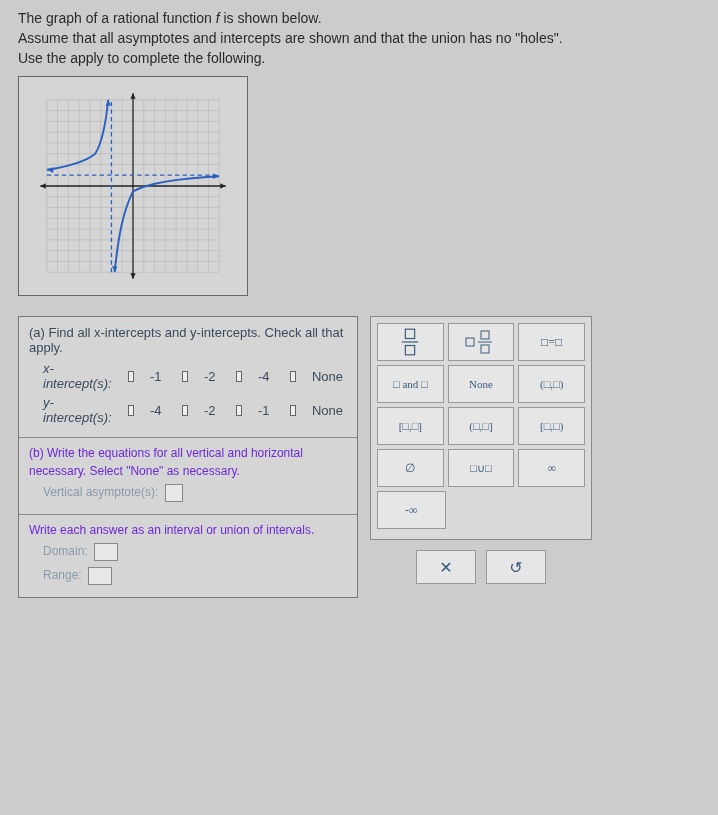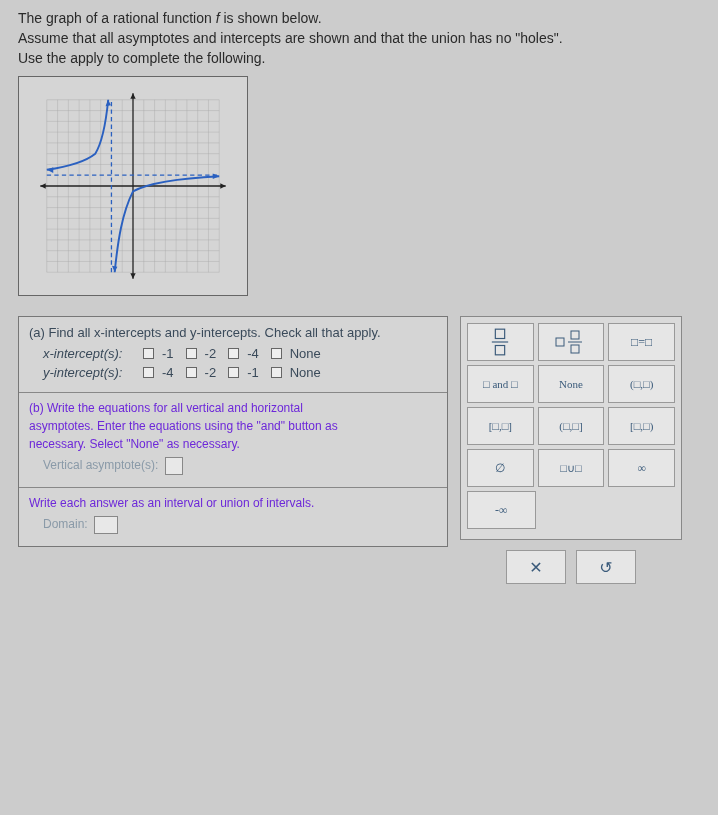--- a/index.html
+++ b/index.html
@@ -31,21 +31,21 @@
       width: 100%;
       height: 100%;
     }
     .content-row {
       display: flex;
       gap: 12px;
       align-items: flex-start;
     }
     .questions {
       border: 1px solid #777;
-      width: 430px;
+      width: 340px;
       background: #d5d5d5;
     }
     .q-section {
       border-bottom: 1px solid #888;
       padding: 8px 10px;
     }
     .q-section:last-child { border-bottom: none; }
     .q-text {
       font-size: 13px;
       color: #3a4a5a;
@@ -55,21 +55,21 @@
       font-size: 12px;
       color: #6d28d9;
       margin-bottom: 4px;
     }
     .opt-row {
       font-size: 13px;
       color: #3a4a5a;
       margin: 4px 0 4px 14px;
       display: flex;
       align-items: center;
-      gap: 8px;
+      gap: 16px;
     }
     .opt-row .chk {
       display: inline-block;
       width: 11px;
       height: 11px;
       border: 1px solid #666;
       background: #eee;
     }
     .opt-label-fixed { display: inline-block; width: 92px; }
     .opt-val { margin-right: 4px; }
@@ -230,31 +230,33 @@
           <span class="opt-val">-2</span>
         <span class="chk"></span>
           <span class="opt-val">-1</span>
         <span class="chk"></span>
           <span class="opt-val">None</span>
       </div>
     </div>
 
     <div class="q-section">
       <div class="q-text-faded">(b) Write the equations for all vertical and horizontal</div>
-      <div class="q-text-faded">asymptotes. Enter the equations using the "and" button as</div>
       <div class="q-text-faded">necessary. Select "None" as necessary.</div>
       <div class="label-faded">
         <span>Vertical asymptote(s):</span>&nbsp;&nbsp;<span class="mini-input"></span>
       </div>
     </div>
 
     <div class="q-section">
       <div class="q-text-faded">Write each answer as an interval or union of intervals.</div>
       <div class="label-faded">
         <span>Domain:</span>&nbsp;&nbsp;<span class="mini-input-wide"></span>
+      </div>
+      <div class="label-faded">
+        <span>Range:</span>&nbsp;&nbsp;<span class="mini-input-wide"></span>
       </div>
     </div>
 
   </div>
 
   <div>
     <div class="toolbox">
       <div class="tool-row">
         <div class="tool-btn">
           <svg class="frac-icon" viewBox="0 0 20 24">

